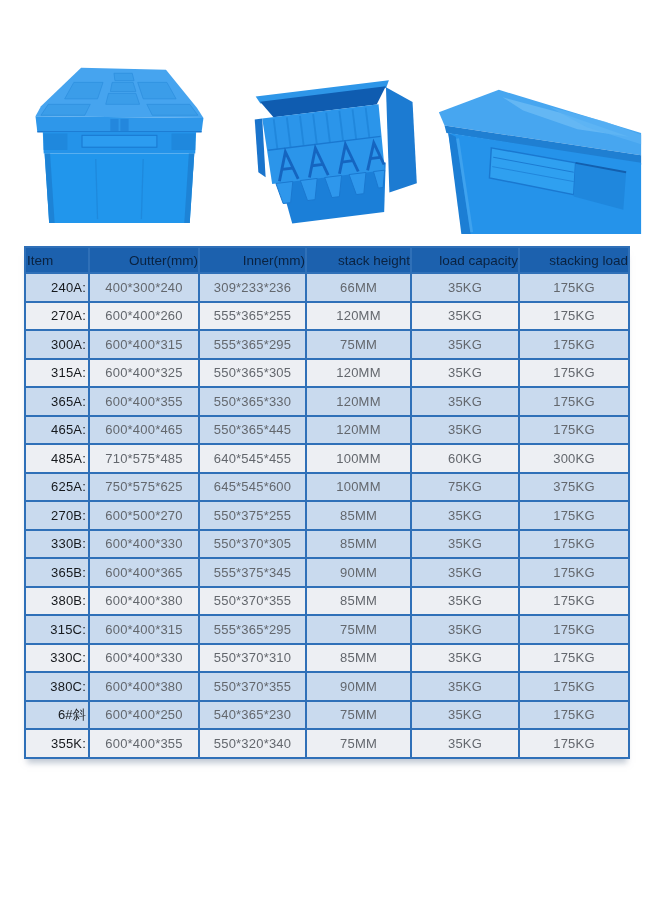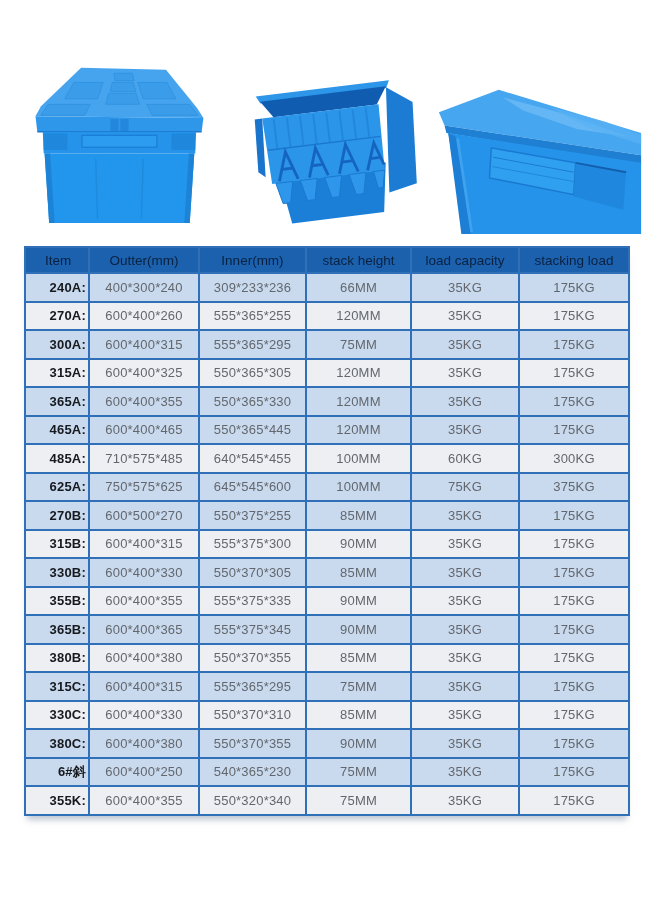--- a/index.html
+++ b/index.html
@@ -15,31 +15,31 @@
   .photo-2 { left:230px; top:56px; width:194px; height:172px; }
   .photo-3 { left:432px; top:58px; width:216px; height:176px; }
   
   table.spec {
     position:absolute; left:24px; top:246px; width:604px;
     border-collapse:collapse; table-layout:fixed;
     box-shadow:0 7px 6px -3px rgba(140,155,175,.55);
   }
   table.spec th {
     height:26px; background:var(--header-bg); color:var(--header-text);
-    font-size:13.5px; font-weight:500; text-align:center; padding:0;
+    font-size:13.5px; font-weight:500; text-align:right; padding:0;
     border:2px solid var(--border); white-space:nowrap; overflow:hidden;
   }
-  table.spec th:first-child { text-align:left; padding-left:19px; }
+  table.spec th:first-child { text-align:left; padding-left:1px; }
   table.spec td {
     height:28.5px; border:2px solid var(--border);
     font-size:13px; color:var(--cell-text); text-align:center; padding:0;
     letter-spacing:.2px; white-space:nowrap; overflow:hidden;
   }
   table.spec td.item {
-    font-weight:bold; color:var(--item-text); text-align:right; padding-right:2px;
+    font-weight:normal; color:var(--item-text); text-align:right; padding-right:2px;
   }
   table.spec tr.blue  td { background:var(--row-blue); }
   table.spec tr.light td { background:var(--row-light); }
 </style>
 </head>
 <body>
 
 <div class="canvas">
 
   <div class="photo photo-1">
@@ -231,44 +231,28 @@
           <td>375KG</td>
         </tr>
         <tr class="blue">
           <td class="item">270B:</td>
           <td>600*500*270</td>
           <td>550*375*255</td>
           <td>85MM</td>
           <td>35KG</td>
           <td>175KG</td>
         </tr>
-        <tr class="light">
-          <td class="item">315B:</td>
-          <td>600*400*315</td>
-          <td>555*375*300</td>
-          <td>90MM</td>
-          <td>35KG</td>
-          <td>175KG</td>
-        </tr>
         <tr class="blue">
           <td class="item">330B:</td>
           <td>600*400*330</td>
           <td>550*370*305</td>
           <td>85MM</td>
           <td>35KG</td>
           <td>175KG</td>
         </tr>
-        <tr class="light">
-          <td class="item">355B:</td>
-          <td>600*400*355</td>
-          <td>555*375*335</td>
-          <td>90MM</td>
-          <td>35KG</td>
-          <td>175KG</td>
-        </tr>
         <tr class="blue">
           <td class="item">365B:</td>
           <td>600*400*365</td>
           <td>555*375*345</td>
           <td>90MM</td>
           <td>35KG</td>
           <td>175KG</td>
         </tr>
         <tr class="light">
           <td class="item">380B:</td>

